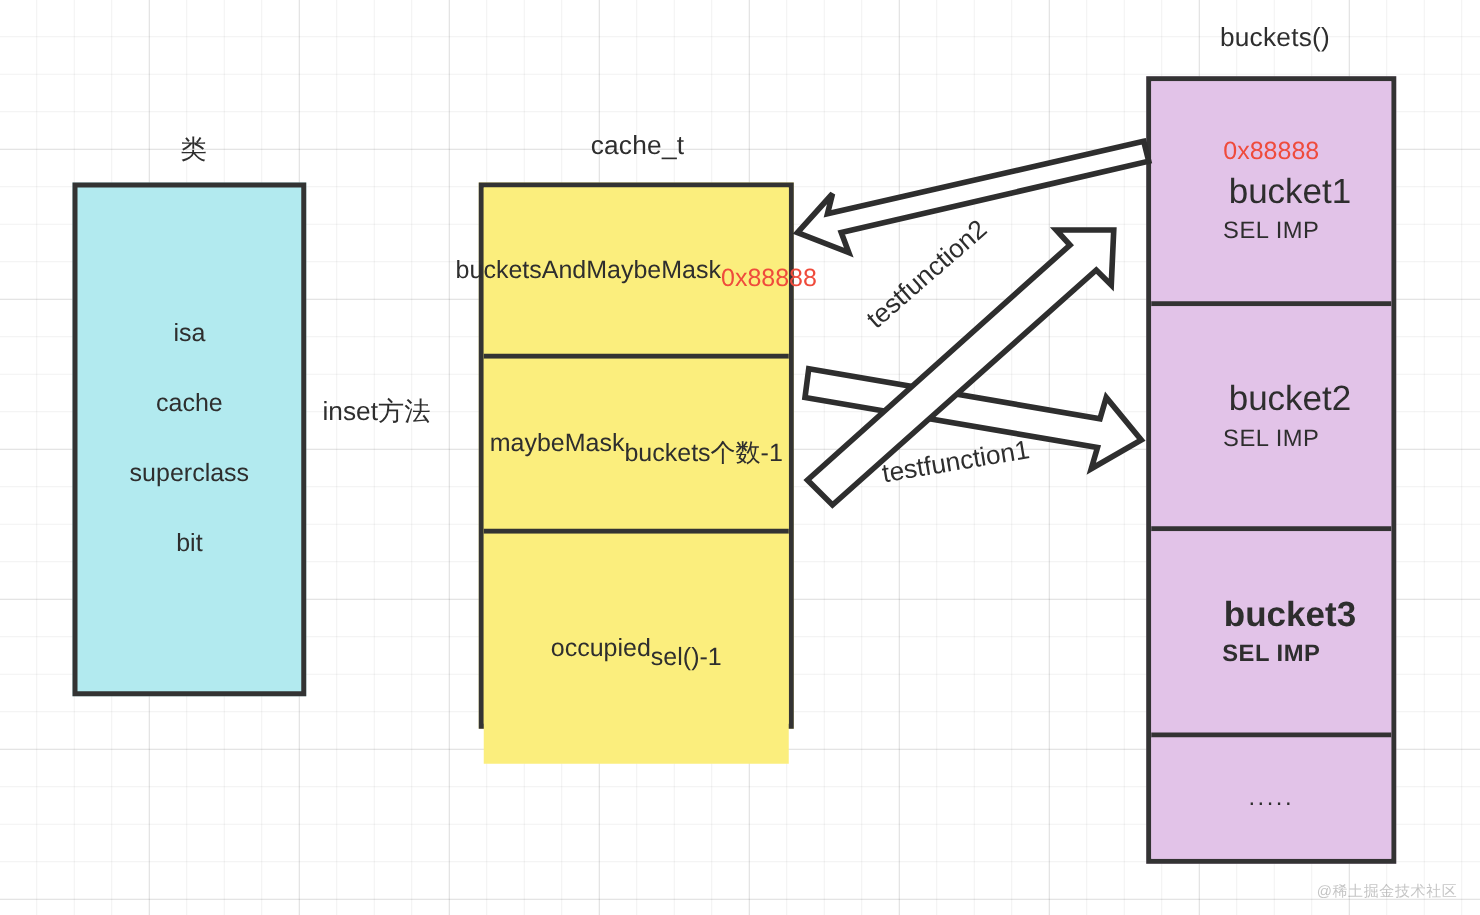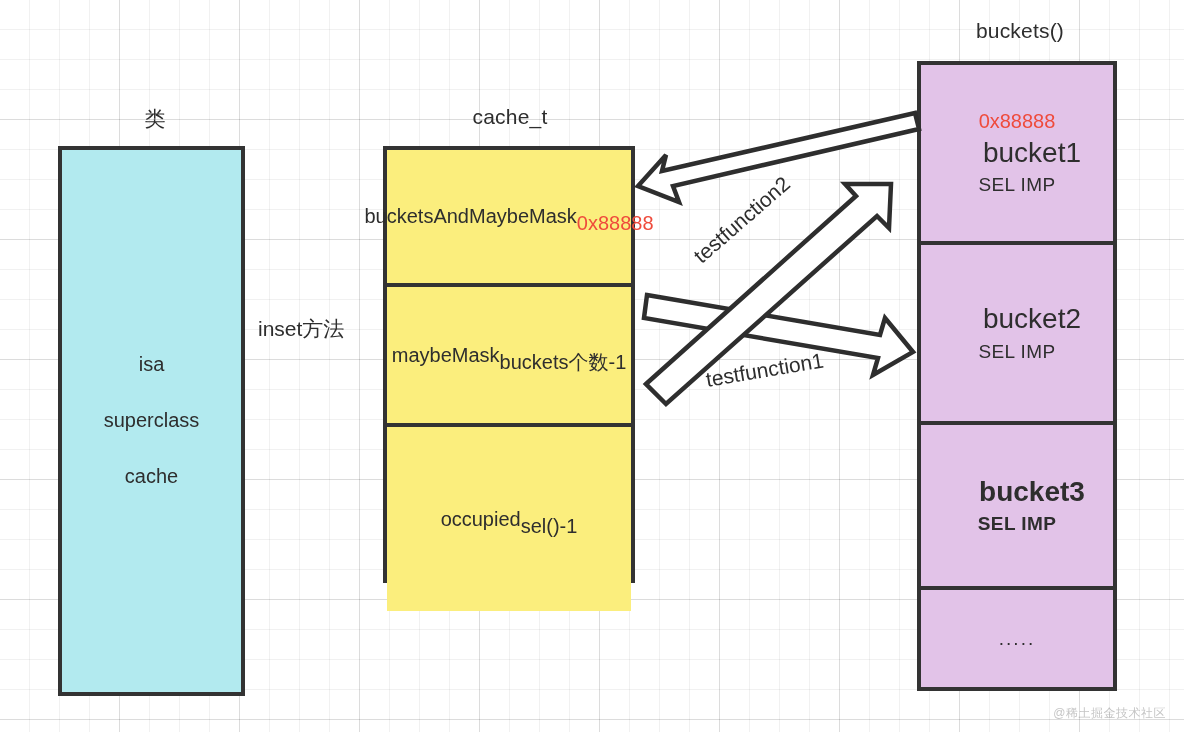--- a/index.html
+++ b/index.html
@@ -39,21 +39,21 @@
     text-align: center;
     letter-spacing: 0.2px;
   }
 
   
   #class-box {
     position: absolute;
     left: 58px;
     top: 146px;
     width: 187px;
-    height: 550px;
+    height: 411px;
     background: #b2eaef;
     border: 4px solid #333333;
     box-sizing: border-box;
     display: flex;
     flex-direction: column;
     justify-content: center;
     align-items: center;
   }
   #class-box .field {
     font-size: 20px;
@@ -205,22 +205,23 @@
 <body>
 
 <div id="canvas">
 
   <div class="caption" id="cap-class">类</div>
   <div class="caption" id="cap-cache">cache_t</div>
   <div class="caption" id="cap-buckets">buckets()</div>
 
   <div id="class-box">
     <div class="field">isa</div>
+    <div class="field">cache</div>
     <div class="field">superclass</div>
-    <div class="field">cache</div>
+    <div class="field">bit</div>
   </div>
 
   <div id="inset-label">inset方法</div>
 
   <div id="cache-box">
     <div class="cache-row" id="cache-row-0">
       <div class="cache-title">bucketsAndMaybeMask</div>
       <div class="cache-sub red">0x88888</div>
     </div>
     <div class="cache-row" id="cache-row-1">

